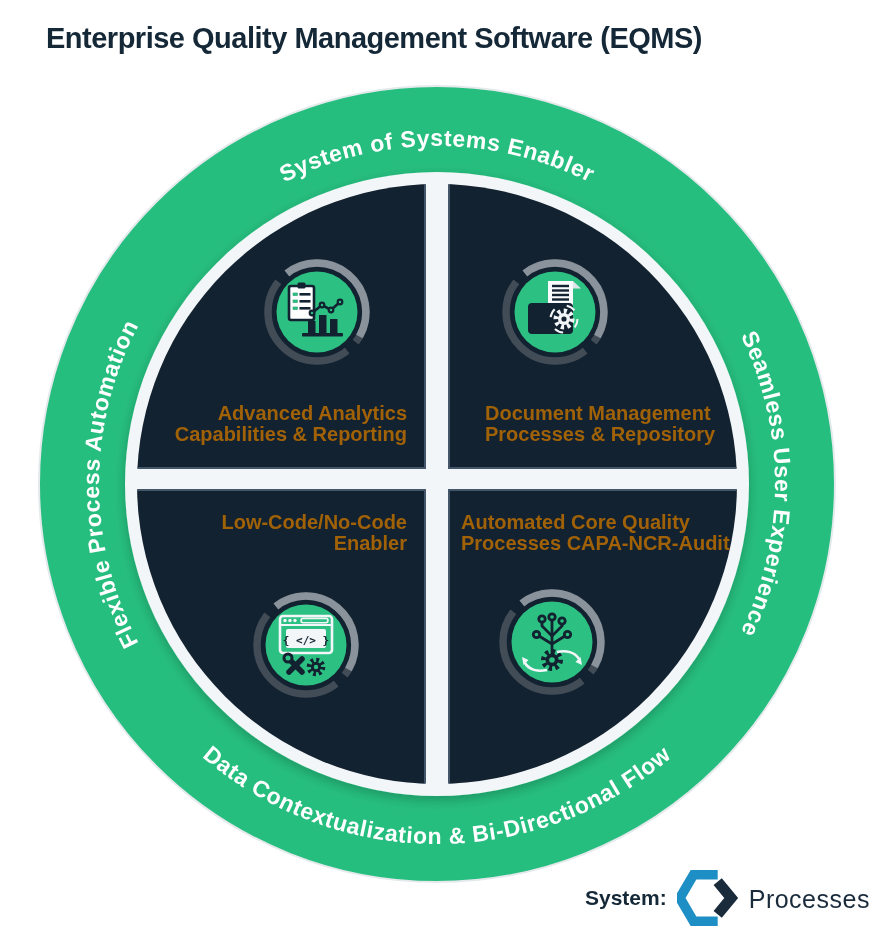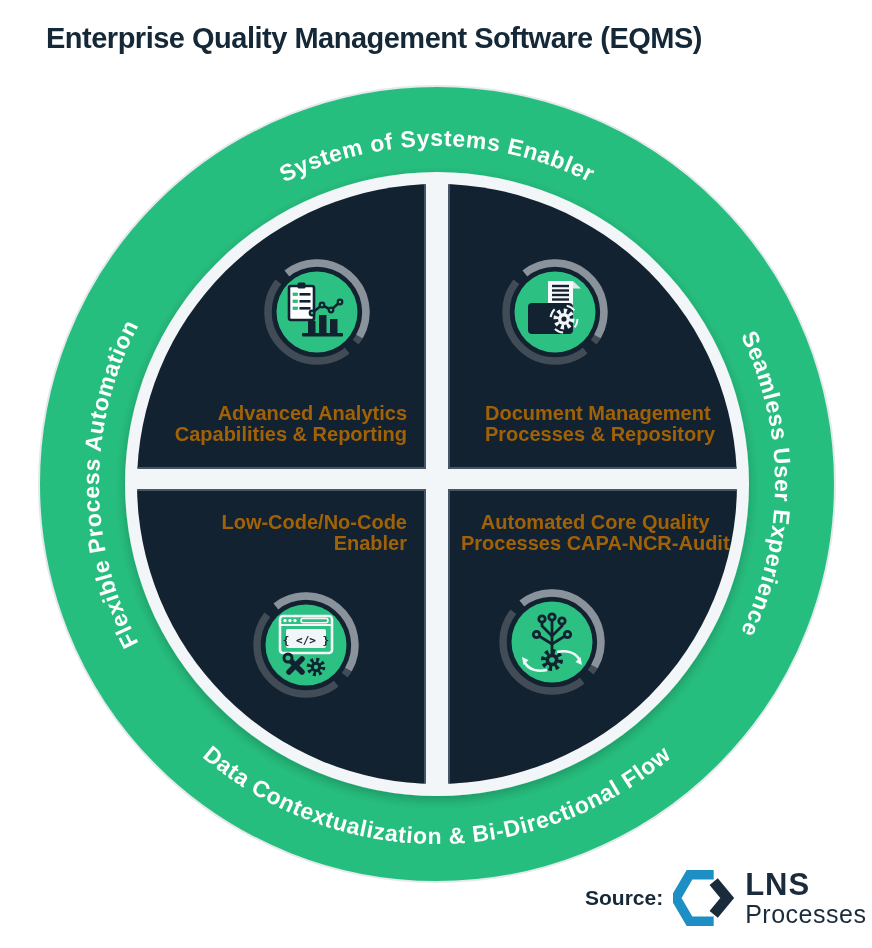--- a/index.html
+++ b/index.html
@@ -12,21 +12,21 @@
     font-size:29px;font-weight:bold;letter-spacing:-0.5px;color:#152837;
   }
   .wheel{position:absolute;left:0;top:0;}
   .qlabel{
     position:absolute;color:#a16207;font-size:20px;font-weight:bold;
     line-height:21px;white-space:pre-line;
   }
   .qlabel.tl{right:465px;top:403px;text-align:right;}
   .qlabel.tr{left:485px;top:403px;text-align:left;}
   .qlabel.bl{right:465px;top:512px;text-align:right;}
-  .qlabel.br{left:461px;top:512px;text-align:center;}
+  .qlabel.br{left:461px;top:512px;text-align:left;}
   .ringtext{font-size:23px;font-weight:bold;fill:#ffffff;letter-spacing:0.6px;}
   .source-row{
     position:absolute;left:585px;top:862px;height:72px;
     display:flex;align-items:center;gap:10px;
   }
   .source-label{font-size:21px;font-weight:bold;color:#152837;}
   .brand{color:#1a2b3c;line-height:1;}
   .brand .l1{font-size:31px;font-weight:bold;letter-spacing:1px;}
   .brand .l2{font-size:25px;font-weight:normal;letter-spacing:0.5px;margin-top:2px;}
 </style>
@@ -189,24 +189,23 @@
   <div class="qlabel tl">Advanced Analytics
 Capabilities &amp; Reporting</div>
   <div class="qlabel tr">Document Management
 Processes &amp; Repository</div>
   <div class="qlabel bl">Low-Code/No-Code
 Enabler</div>
   <div class="qlabel br">Automated Core Quality
 Processes CAPA-NCR-Audit</div>
 
   <div class="source-row">
-    <span class="source-label">Source:</span>
+    <span class="source-label">System:</span>
     <svg width="62" height="66" viewBox="0 0 64 66">
       <path d="M 42,9 L 17,9 L 3,33 L 17,57 L 42,57" fill="none" stroke="#1e8fc5" stroke-width="10"></path>
       <path d="M 42,16 L 56,33 L 42,50" fill="none" stroke="#1a2b3c" stroke-width="11"></path>
     </svg>
     <div class="brand">
-      <div class="l1">LNS</div>
       <div class="l2">Processes</div>
     </div>
   </div>
 
 </div>
 
 </body></html>

